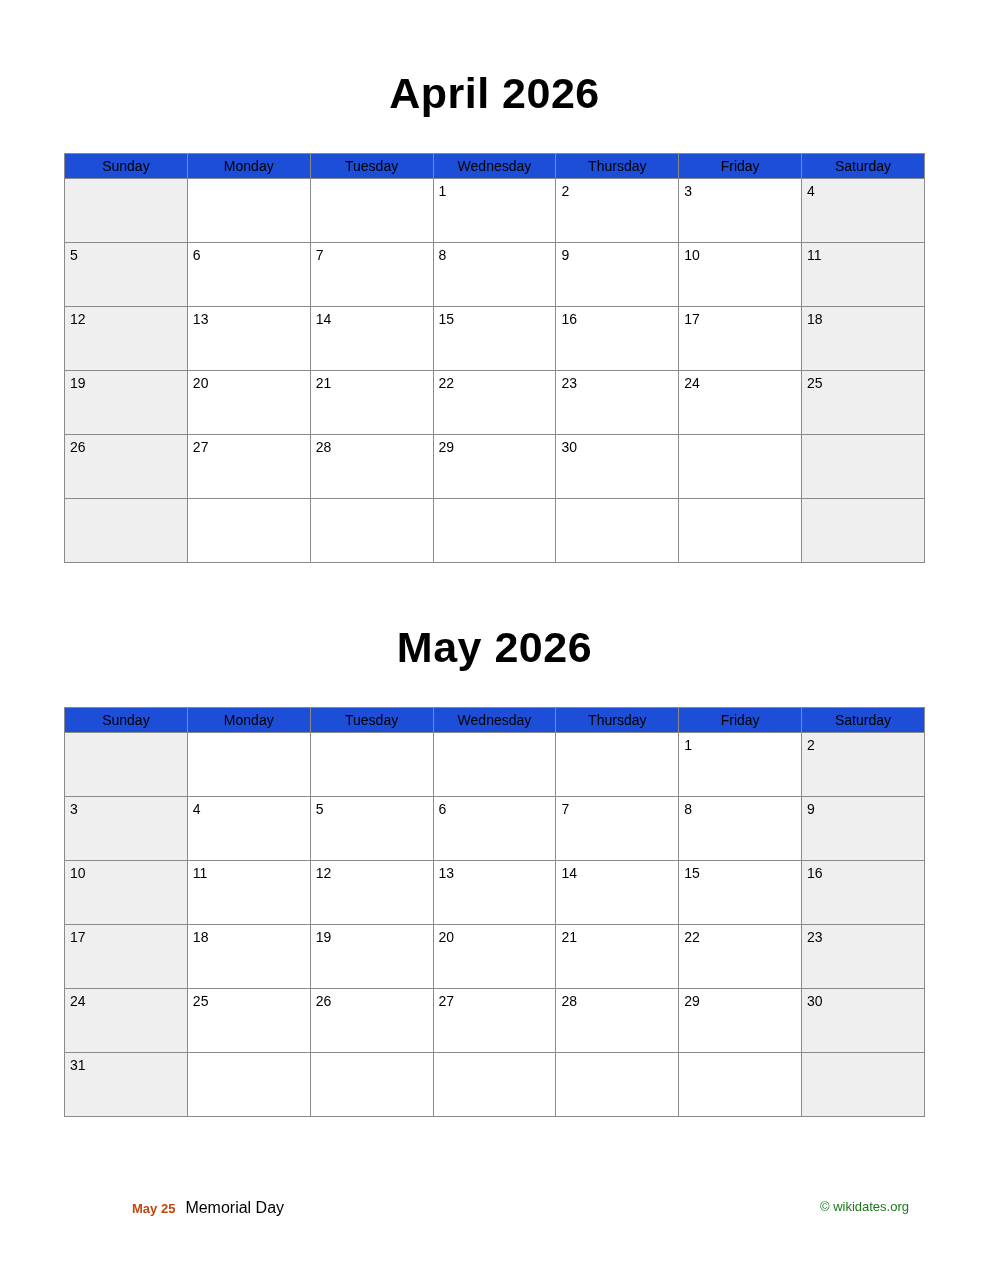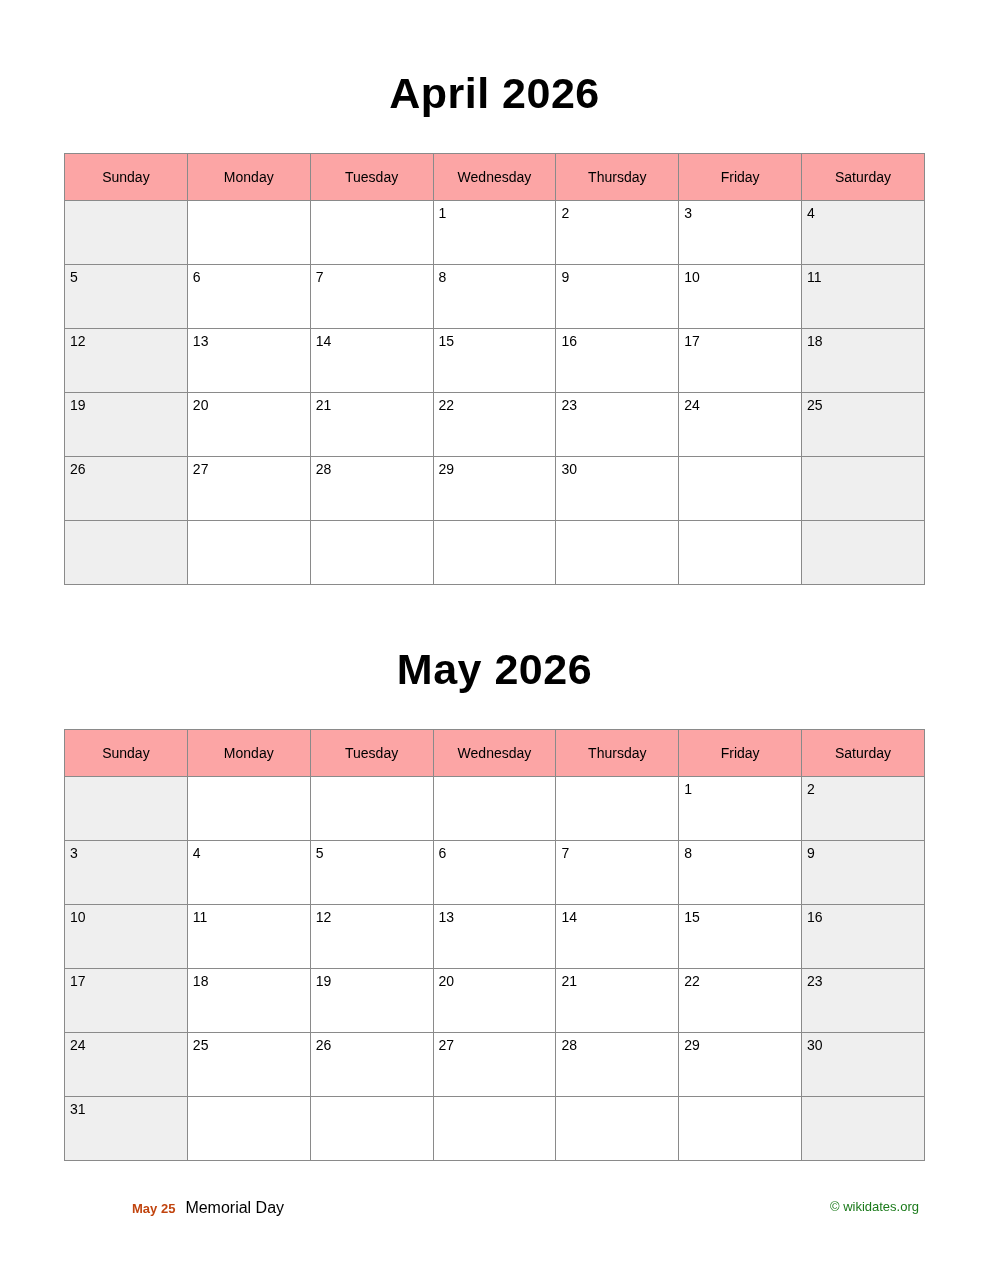--- a/index.html
+++ b/index.html
@@ -40,26 +40,26 @@
     padding-top: 47px;
     padding-bottom: 22px;
   }
   table.cal {
     border-collapse: collapse;
     width: 861px;
     table-layout: fixed;
   }
   table.cal th {
     border: 1px solid #8a8a8a;
-    background: #fca5a5;
+    background: #1d4ed8;
     font-size: 14px;
     font-weight: normal;
     height: 24px;
     line-height: 24px;
-    padding: 11px;
+    padding: 0;
     text-align: center;
     color: #000;
   }
   table.cal td {
     border: 1px solid #8a8a8a;
     height: 63px;
     width: 123px;
     padding: 0;
     vertical-align: top;
     background: #ffffff;
@@ -95,21 +95,21 @@
     margin-right: 10px;
     font-size: 13px;
     margin-top: 8px;
   }
   .holiday .hname {
     color: #000;
     font-size: 16px;
   }
   .credit {
     position: absolute;
-    right: 6px;
+    right: 16px;
     top: 0;
     font-size: 13px;
     color: #1a7a1a;
   }
 </style>
 </head>
 <body>
 
 <div class="page">
 

